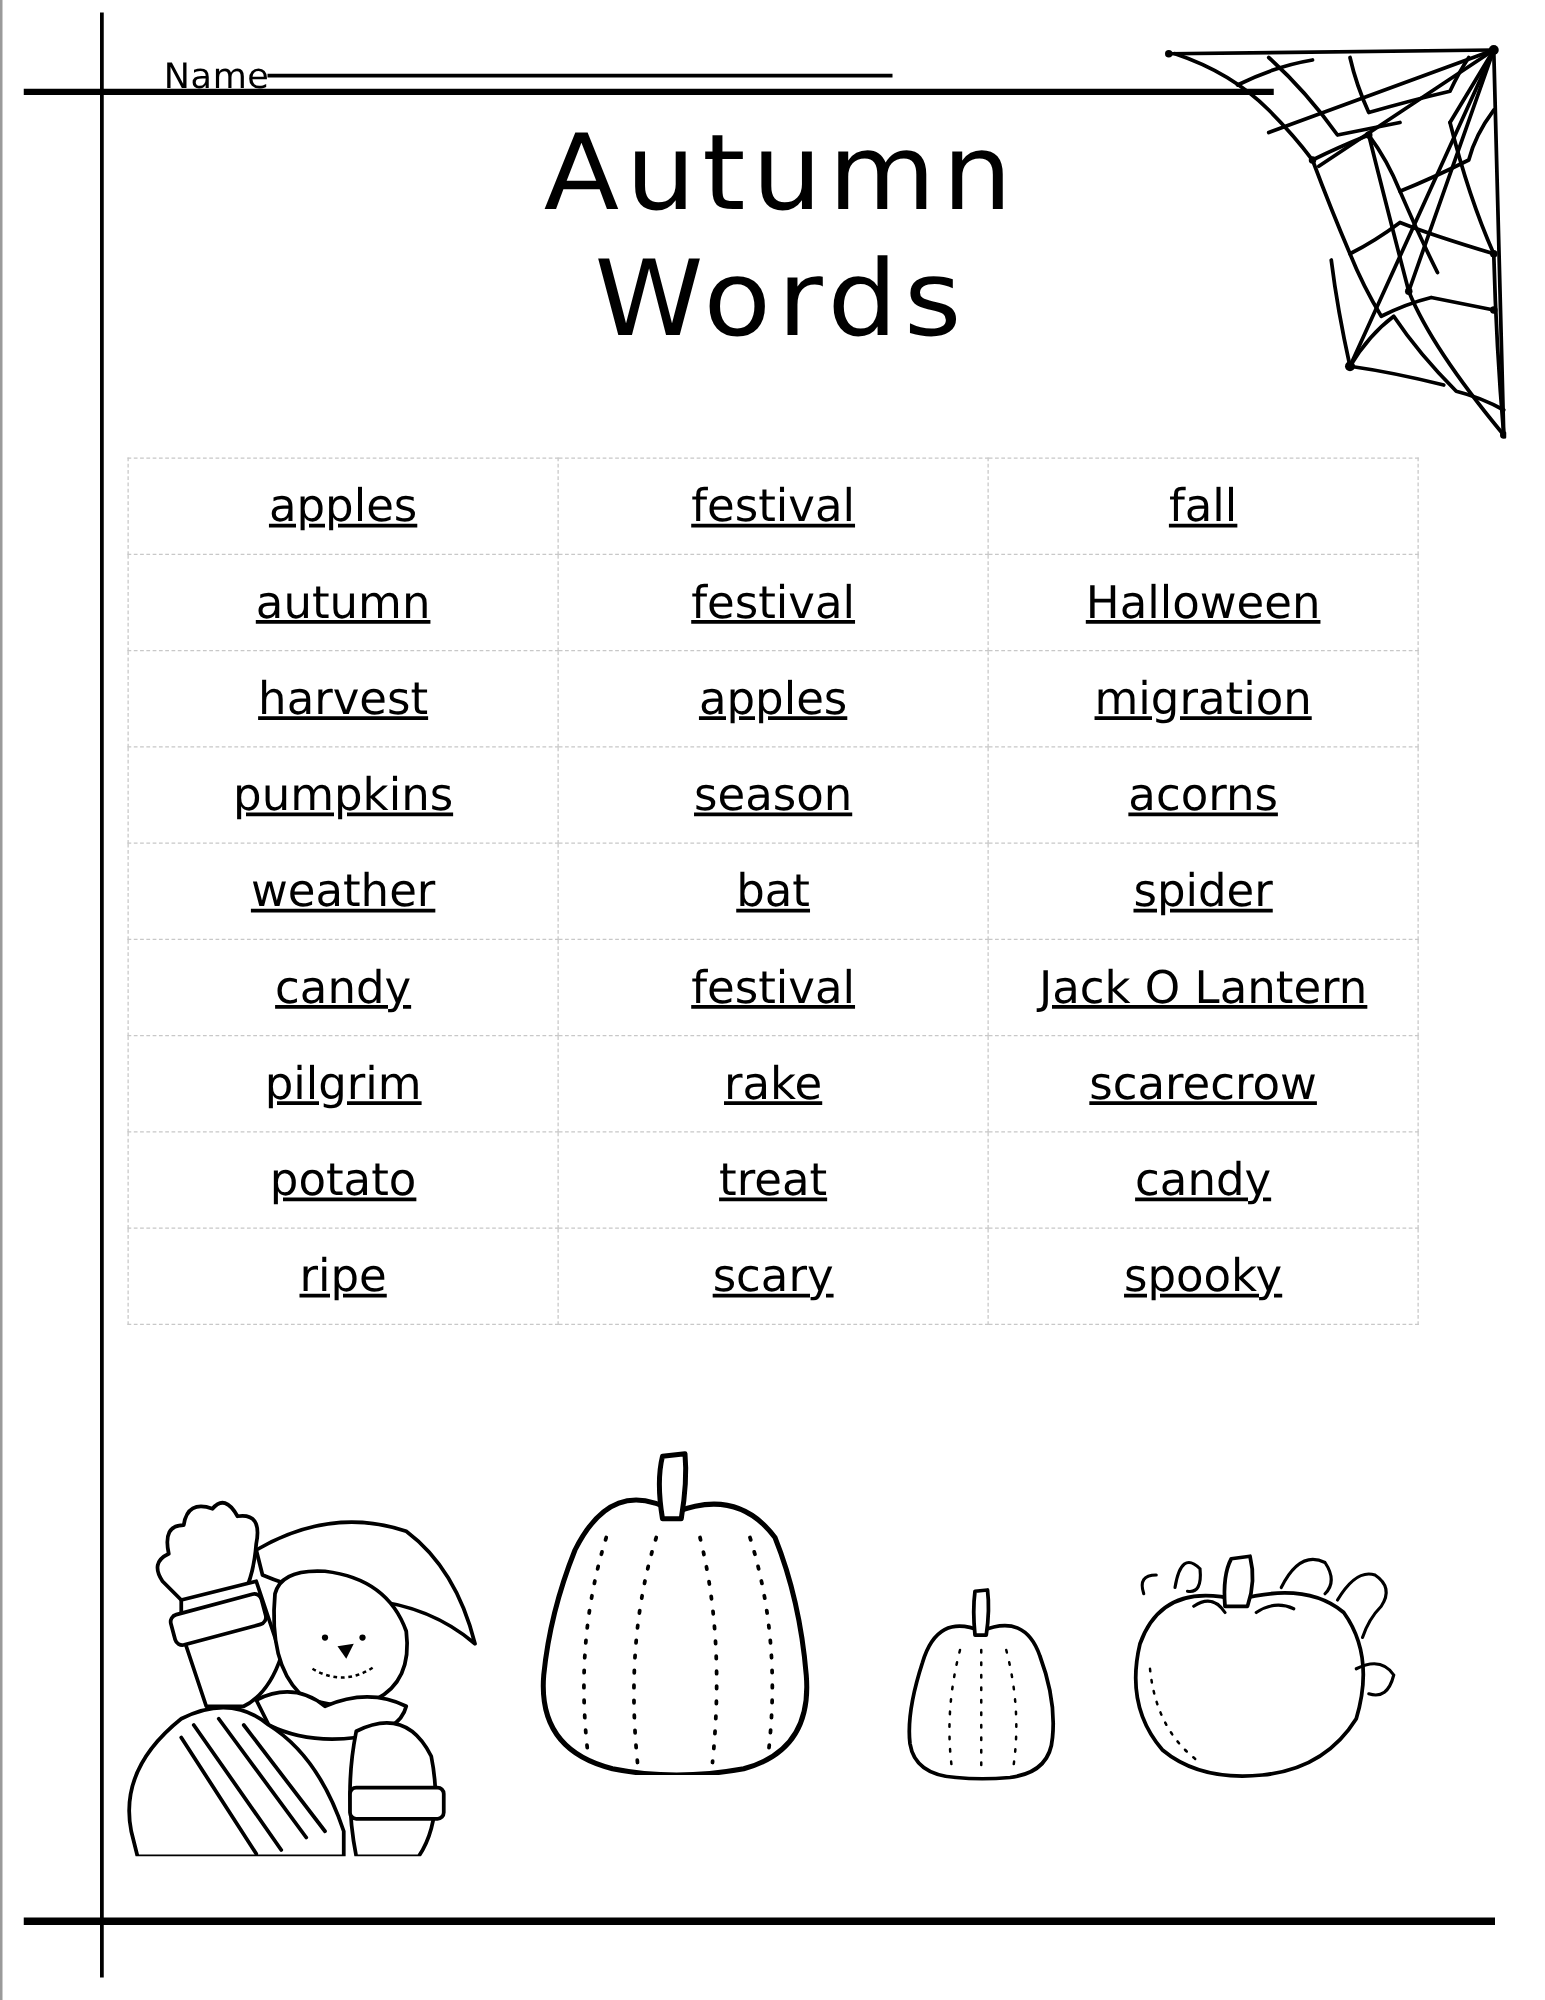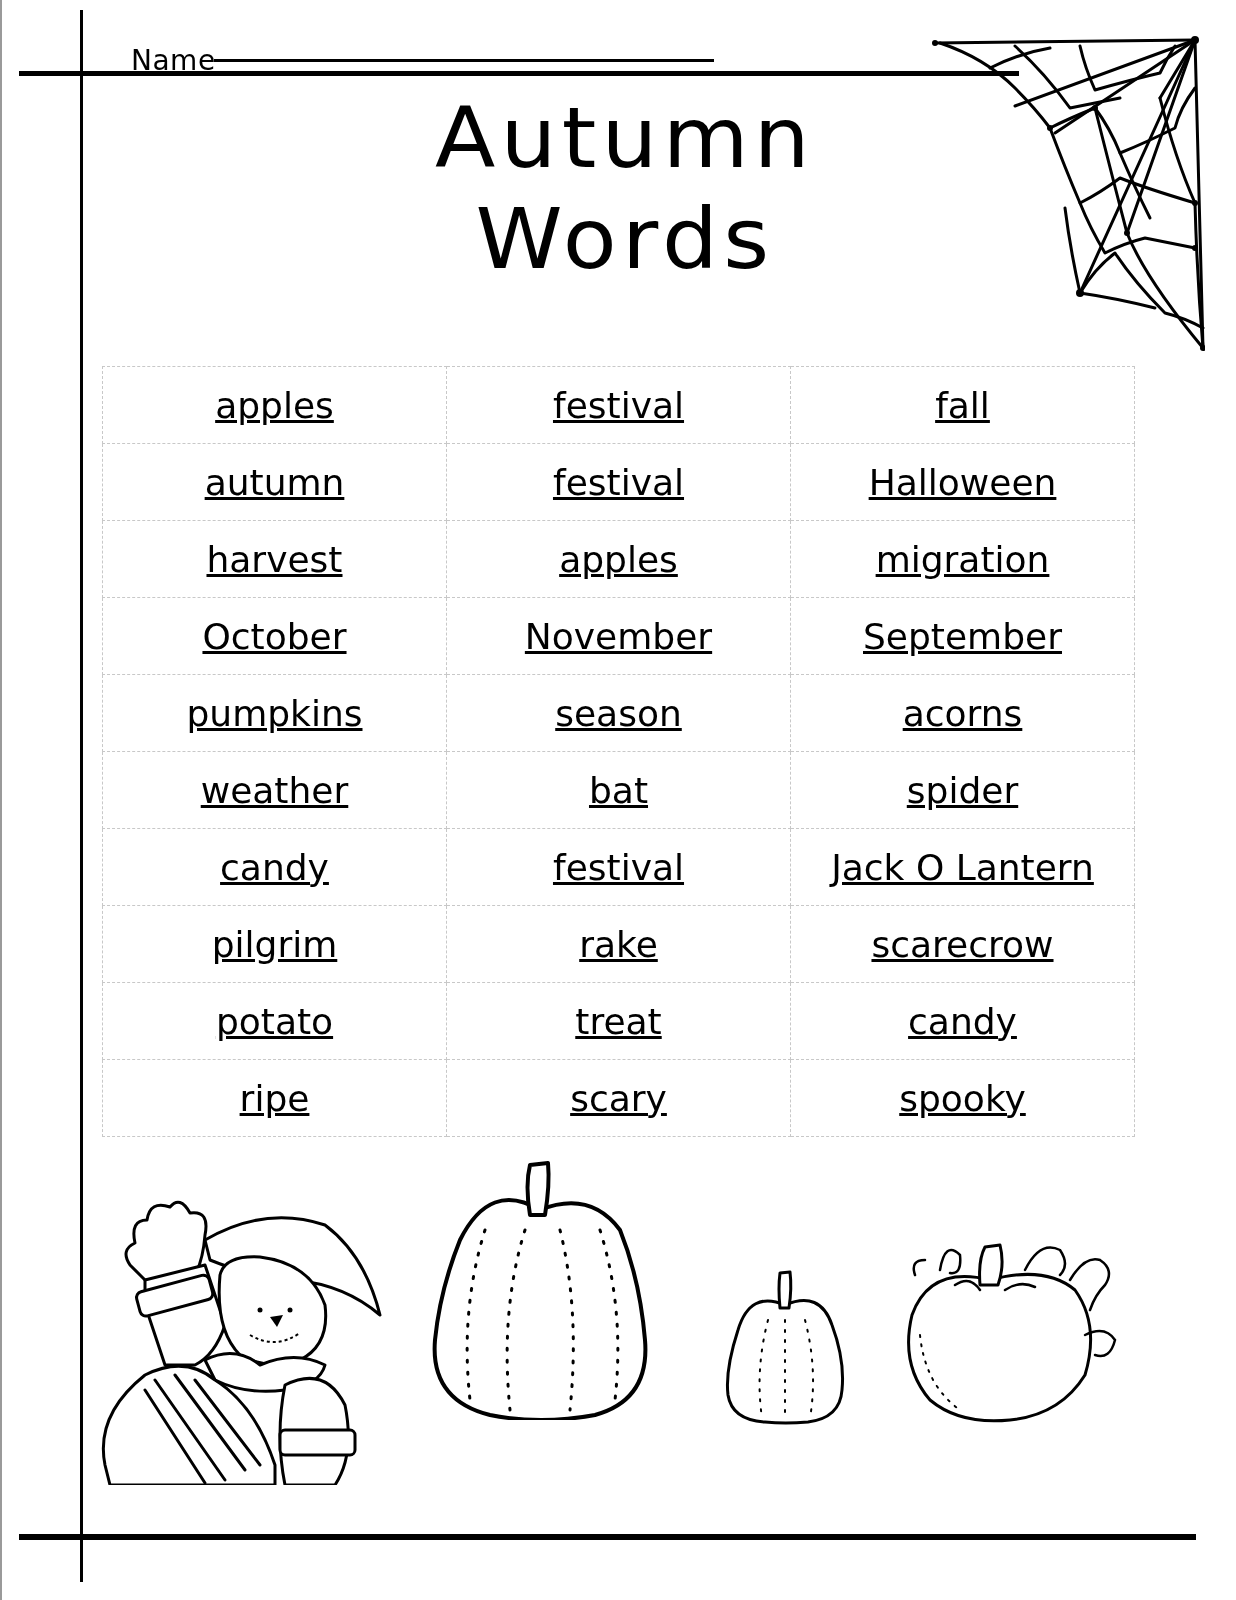--- a/index.html
+++ b/index.html
@@ -80,25 +80,20 @@
     </tr>
     <tr>
       <td>autumn</td>
       <td>festival</td>
       <td>Halloween</td>
     </tr>
     <tr>
       <td>harvest</td>
       <td>apples</td>
       <td>migration</td>
-    </tr>
-    <tr>
-      <td>October</td>
-      <td>November</td>
-      <td>September</td>
     </tr>
     <tr>
       <td>pumpkins</td>
       <td>season</td>
       <td>acorns</td>
     </tr>
     <tr>
       <td>weather</td>
       <td>bat</td>
       <td>spider</td>

